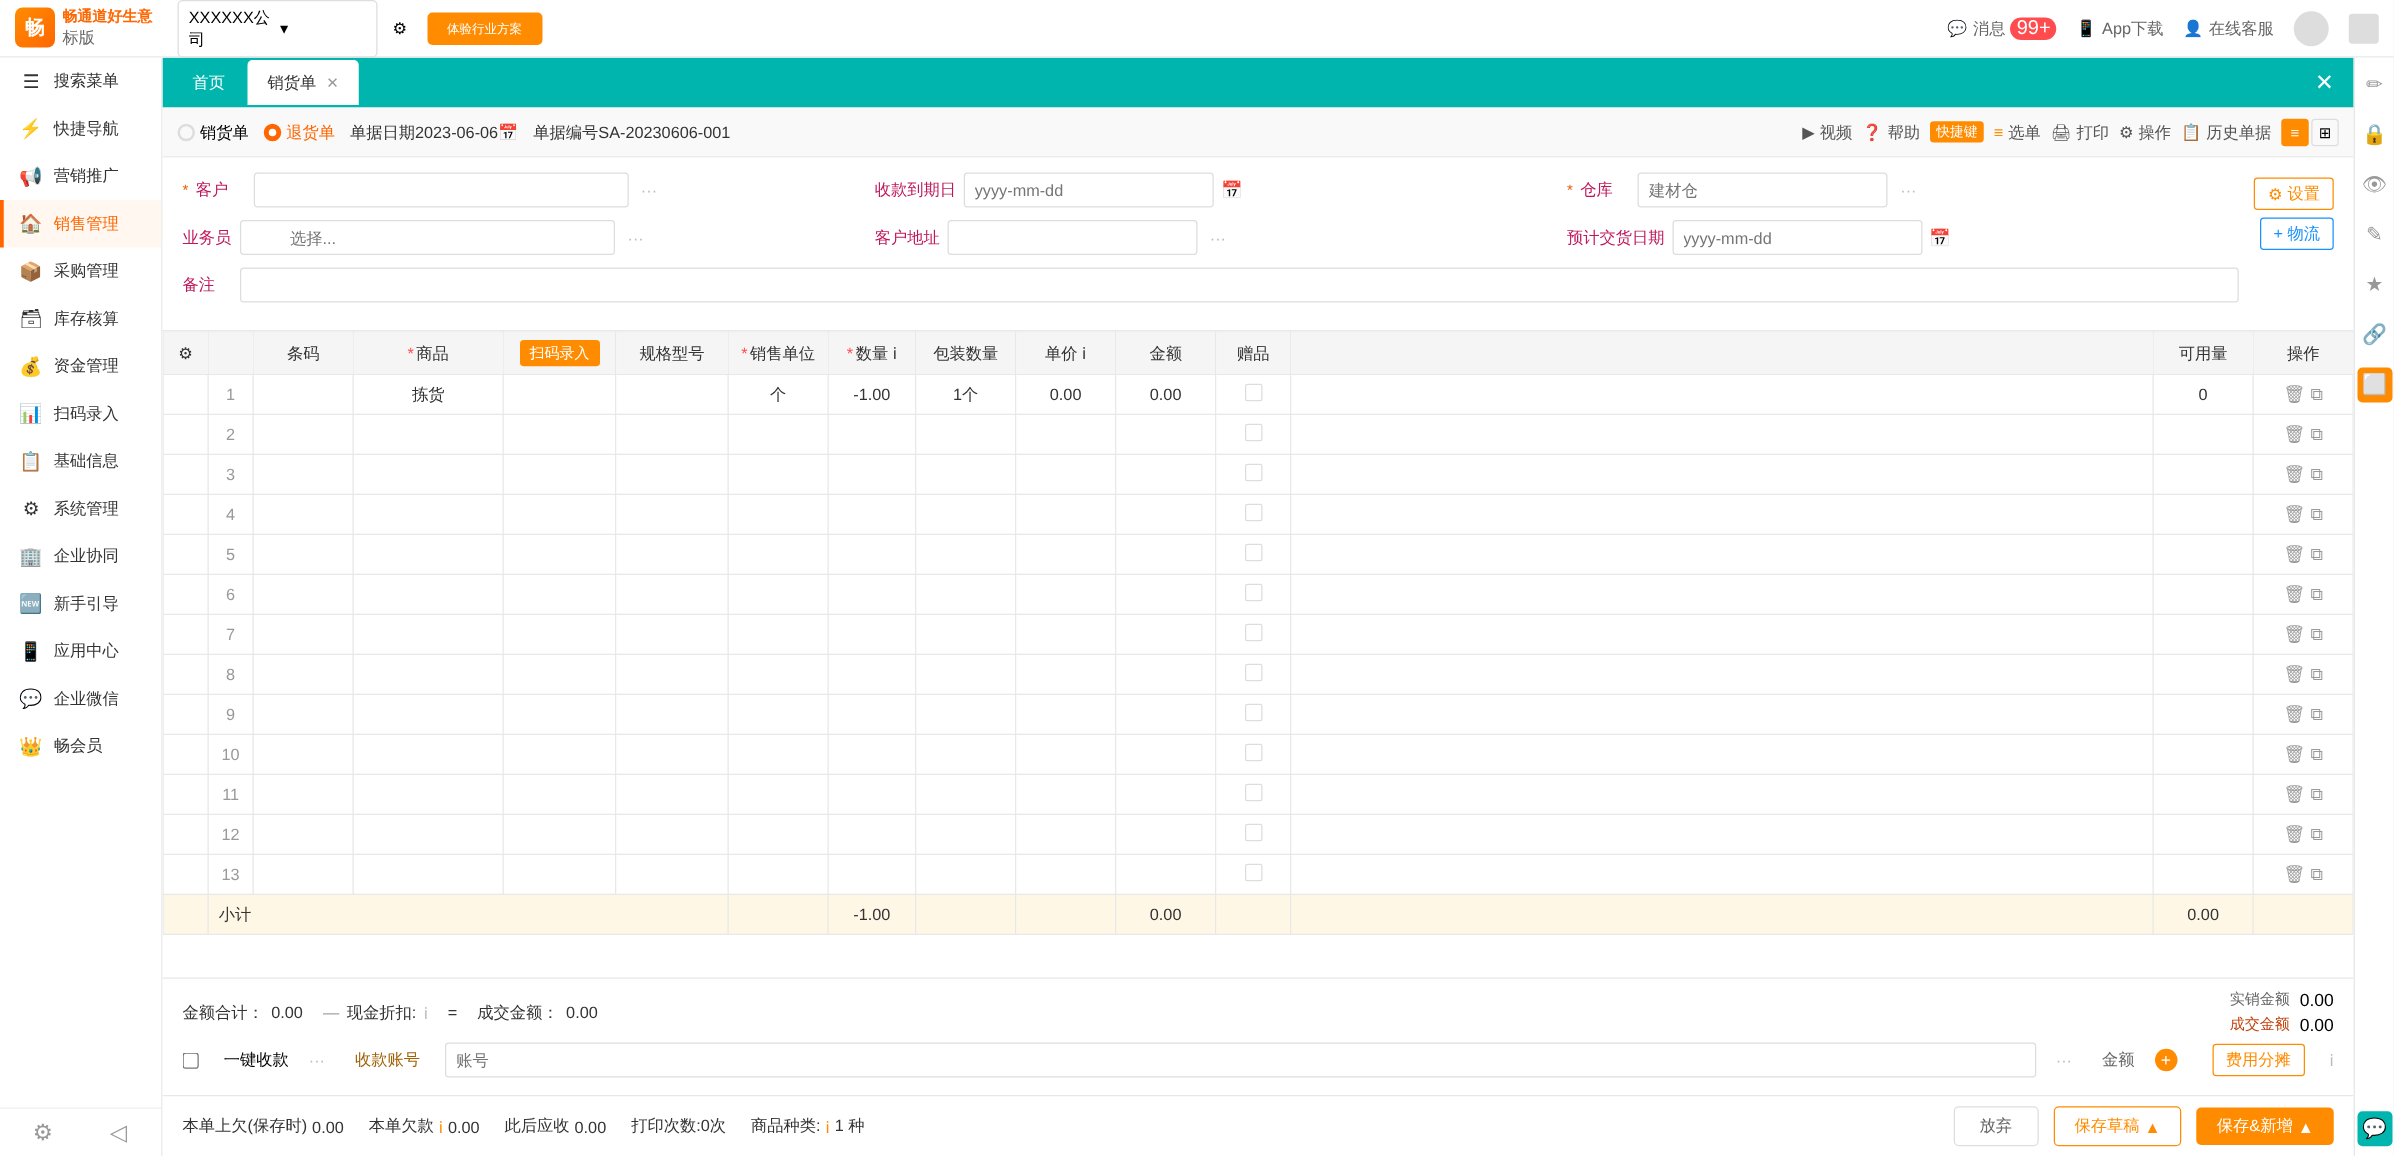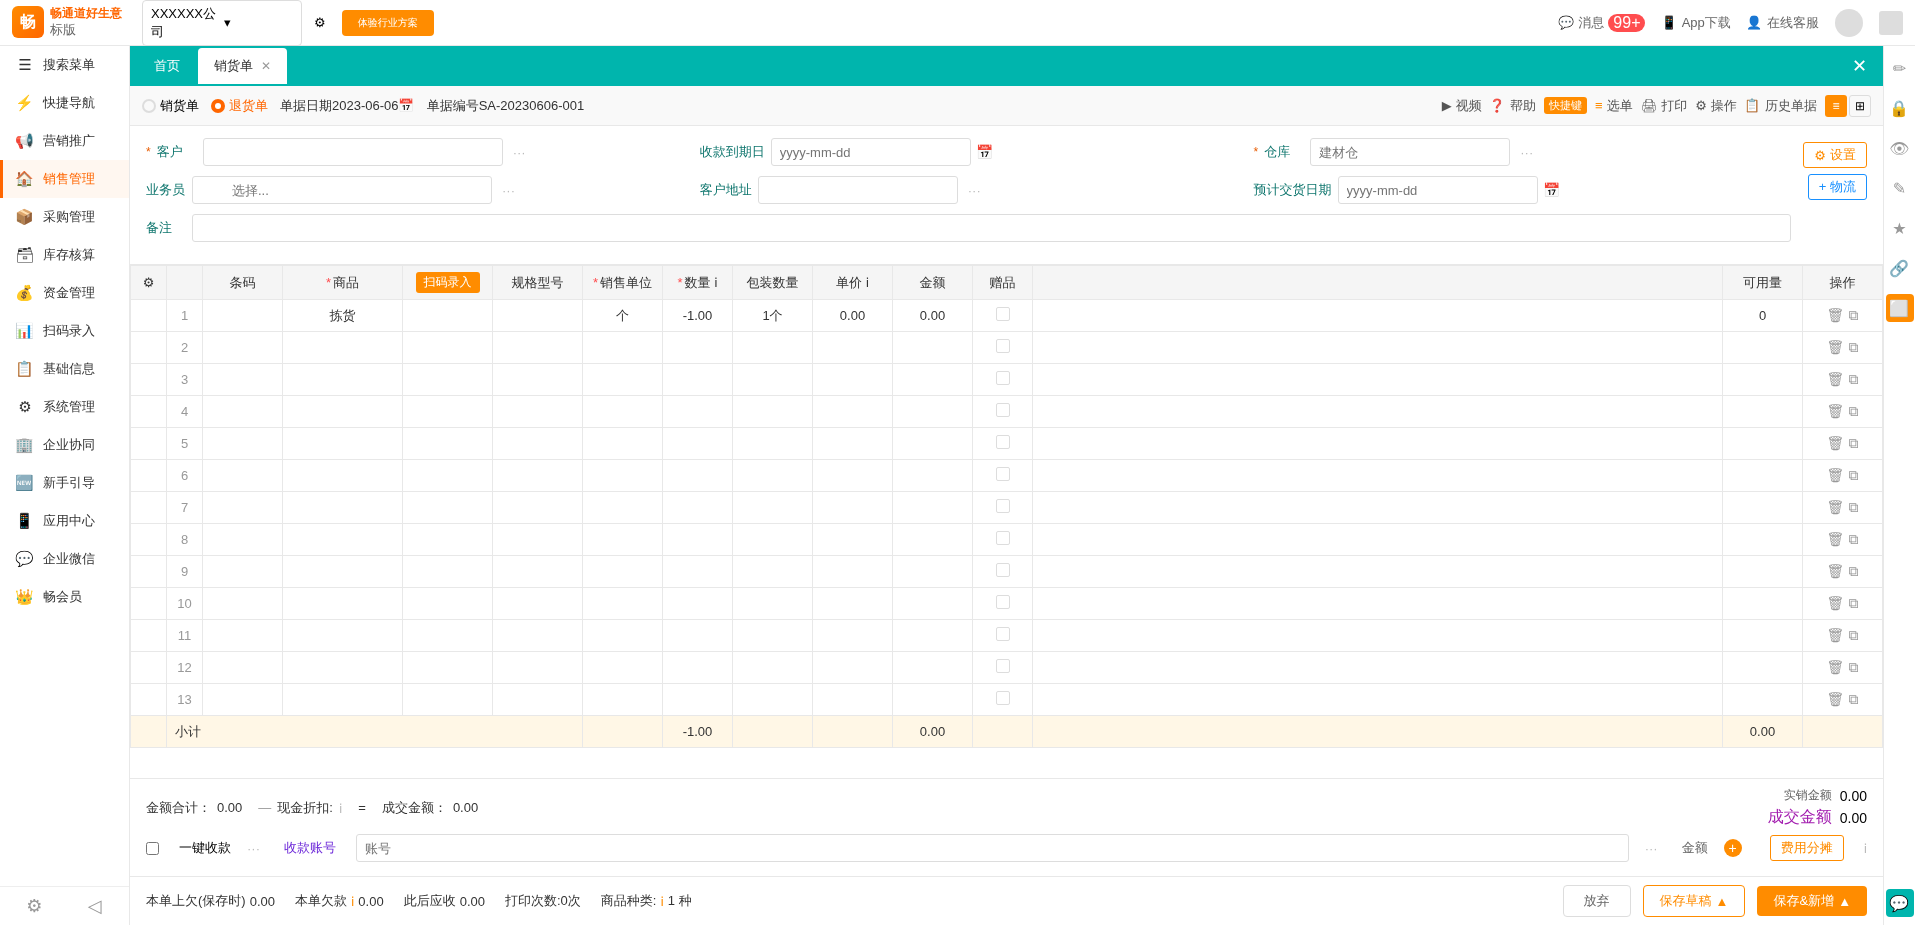--- a/index.html
+++ b/index.html
@@ -90,21 +90,21 @@
     .field-value { color: #333; font-weight: 500; }
 
     
     .form-area {
       background: #fff; padding: 12px 16px; border-bottom: 1px solid #e8e8e8;
       flex-shrink: 0;
     }
     .form-row { display: flex; align-items: center; gap: 16px; margin-bottom: 10px; }
     .form-field { display: flex; align-items: center; gap: 6px; flex: 1; }
     .form-field .fl { color: #e85d04; font-size: 12px; }
-    .form-field label { color: #0f766e; white-space: nowrap; min-width: 40px; }
+    .form-field label { color: #be185d; white-space: nowrap; min-width: 40px; }
     .form-input {
       flex: 1; height: 28px; border: 1px solid #ddd; border-radius: 3px;
       padding: 0 8px; color: #999; font-size: 13px; outline: none;
     }
     .form-dots { color: #bbb; margin-left: 4px; cursor: pointer; }
     .form-cal { color: #bbb; cursor: pointer; font-size: 14px; }
     .form-actions { display: flex; flex-direction: column; gap: 6px; align-items: flex-end; }
     .btn-setting {
       background: white; border: 1px solid #ff8c00; color: #ff8c00;
       padding: 3px 10px; border-radius: 3px; cursor: pointer; font-size: 12px;
@@ -775,30 +775,30 @@
         <div class="summary-item">
           <span>成交金额：</span>
           <span>0.00</span>
         </div>
         <div style="margin-left:auto; display:flex; flex-direction:column; align-items:flex-end; gap:3px;">
           <div style="display:flex;align-items:center;gap:8px;">
             <span style="color:#666;font-size:12px;">实销金额</span>
             <span style="font-size:14px;font-weight:500;">0.00</span>
           </div>
           <div style="display:flex;align-items:center;gap:8px;">
-            <span style="color:#a21caf;font-size:16px;">成交金额</span>
+            <span style="color:#c2410c;font-size:12px;">成交金额</span>
             <span style="font-size:14px;font-weight:500;">0.00</span>
           </div>
         </div>
       </div>
       <div class="summary-row">
         <input type="checkbox" style="margin-right: 4px;">
         <span>一键收款</span>
         <span style="color:#bbb;">···</span>
-        <span style="margin-left:8px;color:#6d28d9;">收款账号</span>
+        <span style="margin-left:8px;color:#a16207;">收款账号</span>
         <input class="form-input" type="text" style="width: 100px; margin-left: 4px;" placeholder="账号">
         <span style="color:#bbb;">···</span>
         <span style="margin-left:8px;color:#666;">金额</span>
         <button class="btn-add">+</button>
         <button class="btn-expenses" style="margin-left:12px;">费用分摊</button>
         <span class="help-icon" style="margin-left:4px;">ℹ</span>
       </div>
     </div>
 
     <div class="bottom-bar">

